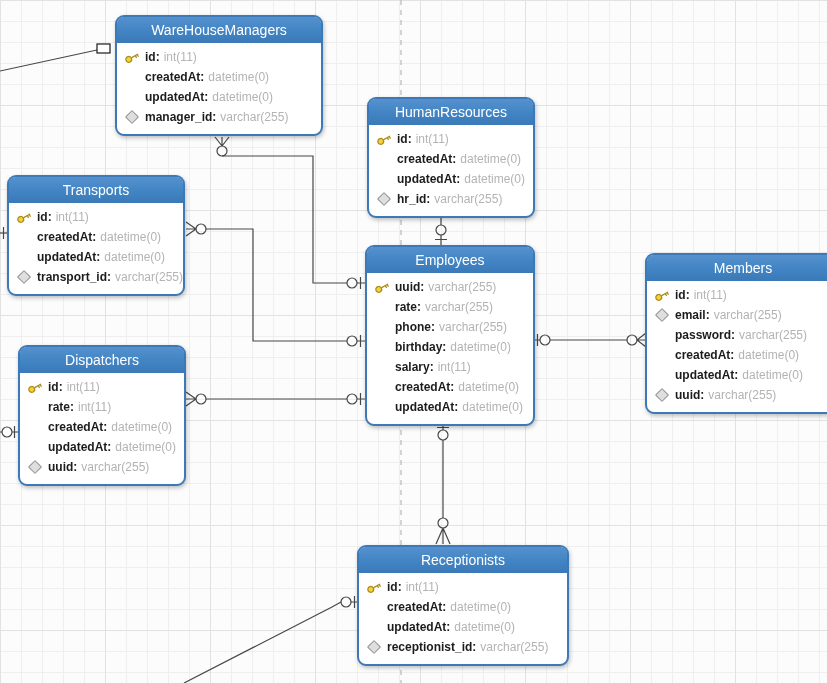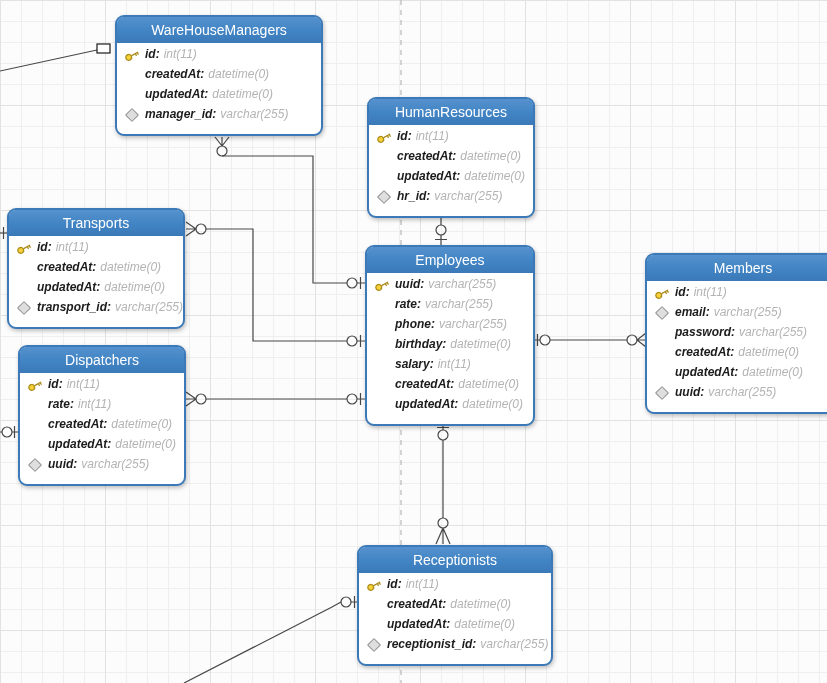--- a/index.html
+++ b/index.html
@@ -20,33 +20,33 @@
     border:2px solid #3b79b8;border-radius:9px;
     box-shadow:1px 2px 4px rgba(0,0,0,.25);
     box-sizing:border-box;
   }
   .thead{
     background:linear-gradient(180deg,#5591cd 0%,#4184c4 55%,#3b79b8 100%);
     color:#fff;text-align:center;font-size:14px;line-height:26px;height:26px;
     border-radius:6px 6px 0 0;white-space:nowrap;overflow:hidden;
   }
   .tbody{padding:4px 3px 7px 2px;}
-  .row{display:flex;height:20px;white-space:nowrap;font-style:italic;}
+  .row{display:flex;align-items:center;height:20px;white-space:nowrap;}
   .icell{width:18px;height:16px;flex:none;margin:0 4px 0 4px;display:flex;align-items:center;justify-content:center;}
   .fname{font-weight:700;color:#1c1c1c;font-size:12px;}
   .fname::after{content:":";}
   .ftype{color:#b3b3b3;font-size:12px;margin-left:4px;}
   .diamond{width:8px;height:8px;background:#dedede;border:1px solid #8f8f8f;transform:rotate(45deg);border-radius:1px;}
   #t-whm{left:115px;top:15px;width:208px;}
   #t-hr{left:367px;top:65px;width:168px;margin-top:32px;}
-  #t-transports{left:7px;top:175px;width:178px;margin-top:33px;}
+  #t-transports{left:7px;top:175px;width:178px;}
   #t-employees{left:365px;top:245px;width:170px;}
   #t-members{left:645px;top:253px;width:196px;}
   #t-dispatchers{left:18px;top:345px;width:168px;}
-  #t-receptionists{left:357px;top:545px;width:196px;}
+  #t-receptionists{left:357px;top:545px;width:212px;}
   #watermark{
     position:absolute;right:14px;bottom:8px;z-index:3;
     font-size:19px;color:#c3c3c3;letter-spacing:.5px;
     text-shadow:1px 1px 0 rgba(255,255,255,.95),-1px -1px 1px rgba(0,0,0,.10);
   }
 </style>
 </head>
 <body>
 
 <div id="canvas">

